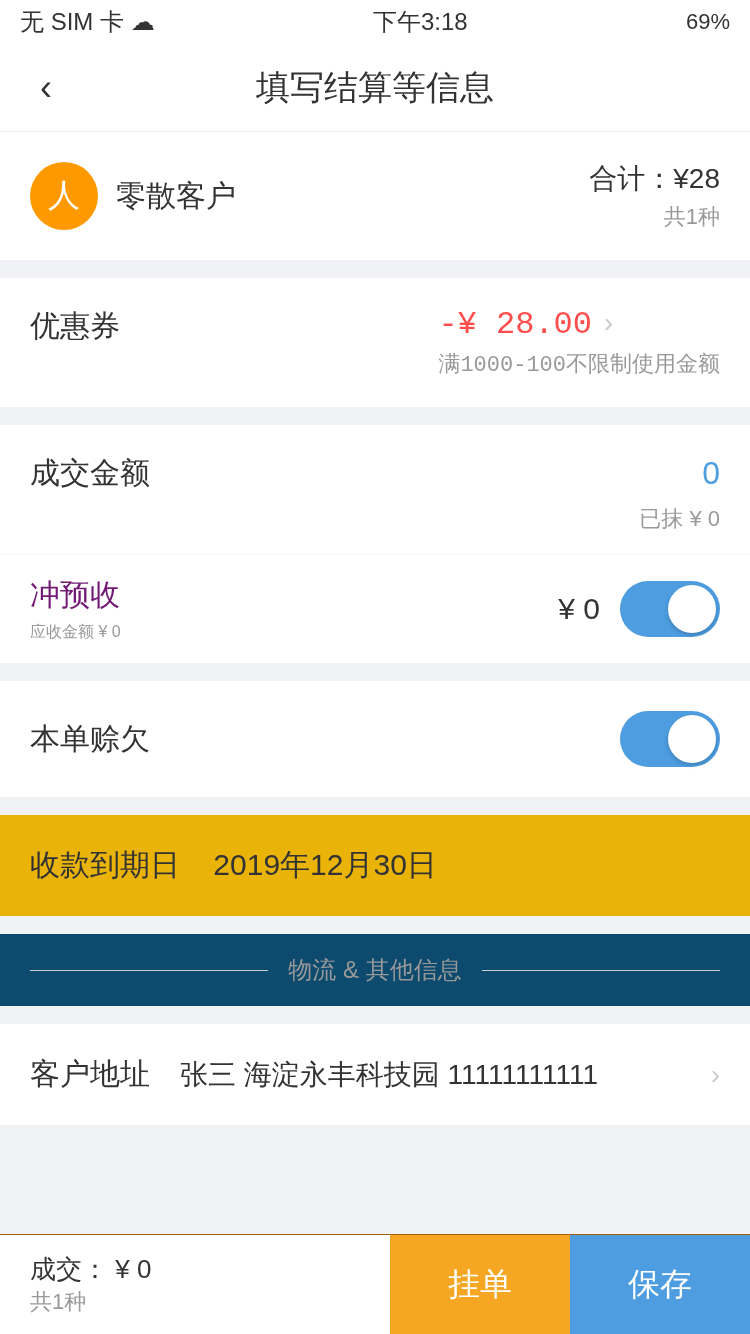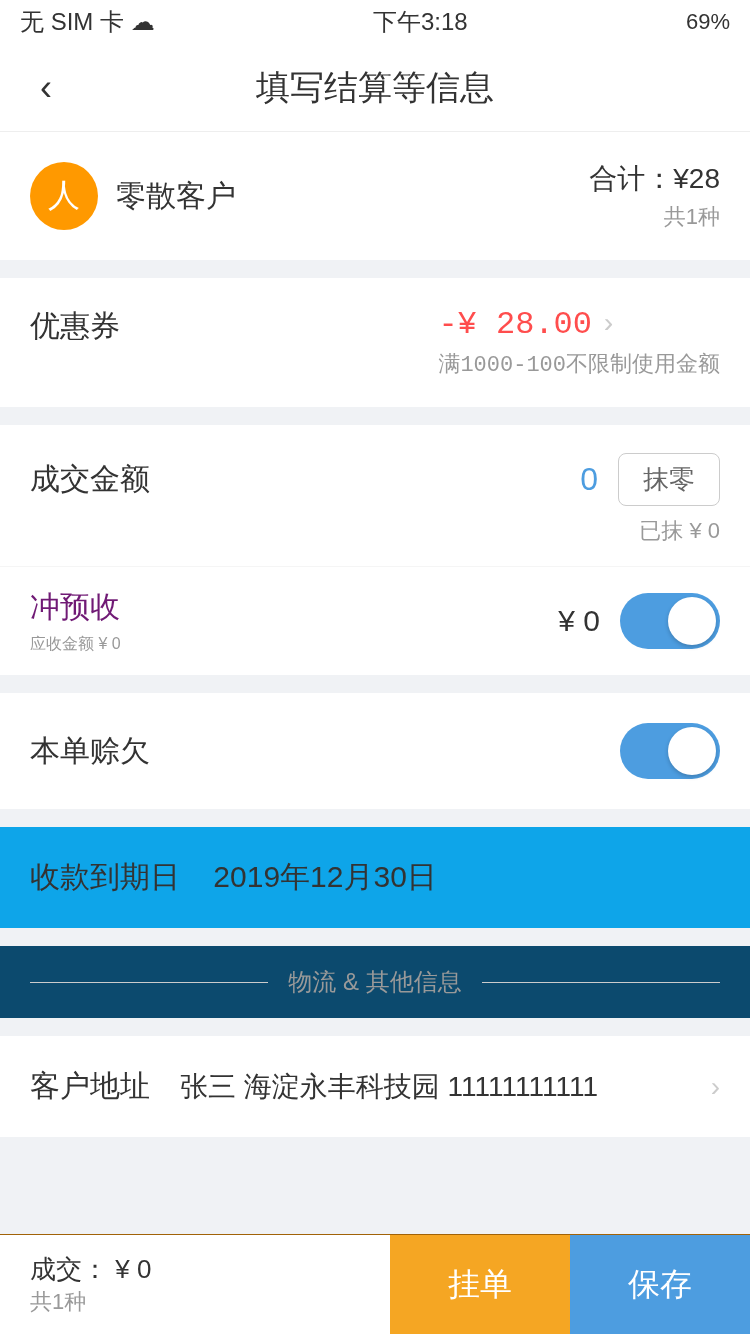--- a/index.html
+++ b/index.html
@@ -154,21 +154,21 @@
       display: flex;
       align-items: center;
       justify-content: space-between;
       padding: 30px 30px;
       margin-bottom: 18px;
     }
     .debt-label { font-size: 30px; color: #333; }
 
     
     .duedate-section {
-      background: #0ea5e9;
+      background: #eab308;
       padding: 30px 30px;
       margin-bottom: 18px;
       font-size: 30px;
       color: #333;
     }
 
     
     .divider-section {
       background: #0c4a6e;
       display: flex;
@@ -279,21 +279,20 @@
       <div class="coupon-desc">满1000-100不限制使用金额</div>
     </div>
   </div>
 </div>
 
 <div class="amount-section">
   <div class="amount-row">
     <span class="amount-label">成交金额</span>
     <div class="amount-right">
       <span class="amount-value">0</span>
-      <button class="round-zero-btn">抹零</button>
     </div>
   </div>
   <div class="amount-sub">已抹  ¥ 0</div>
 
   <div class="prepay-row">
     <div class="prepay-left">
       <div class="prepay-label">冲预收</div>
       <div class="prepay-sub">应收金额 ¥ 0</div>
     </div>
     <div class="prepay-right">

